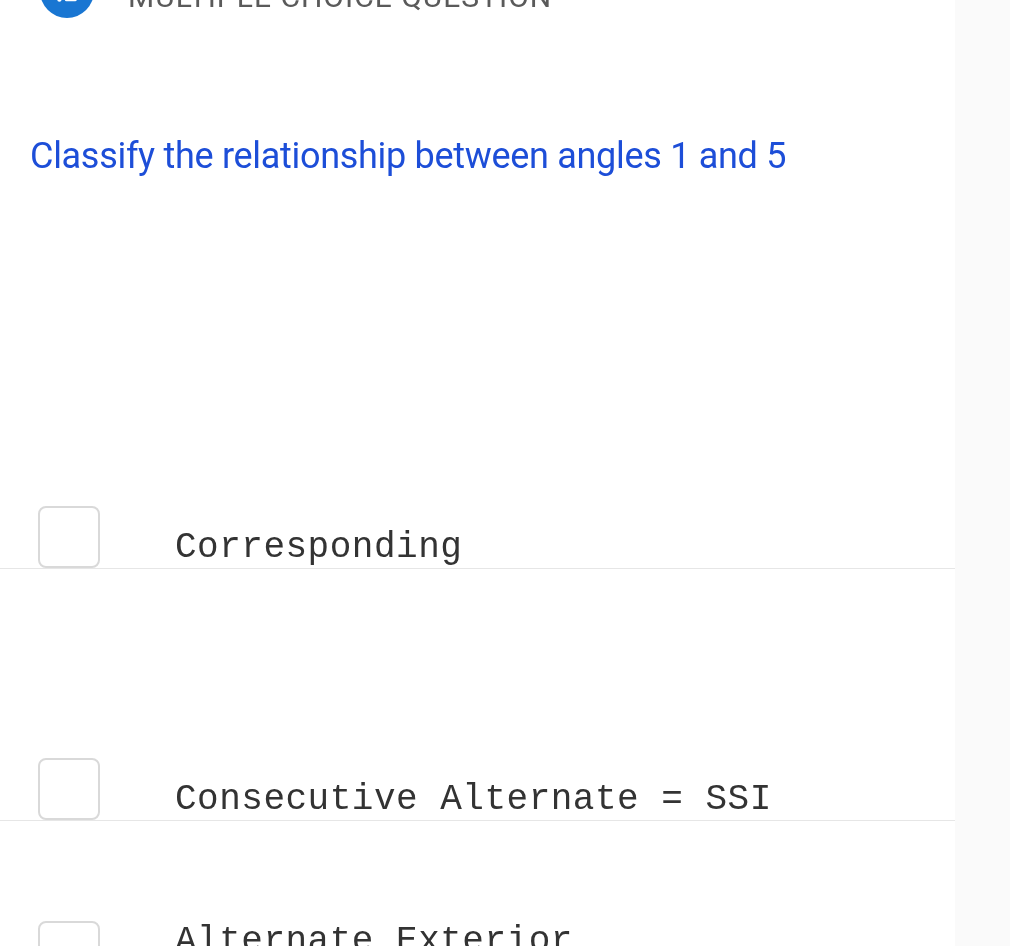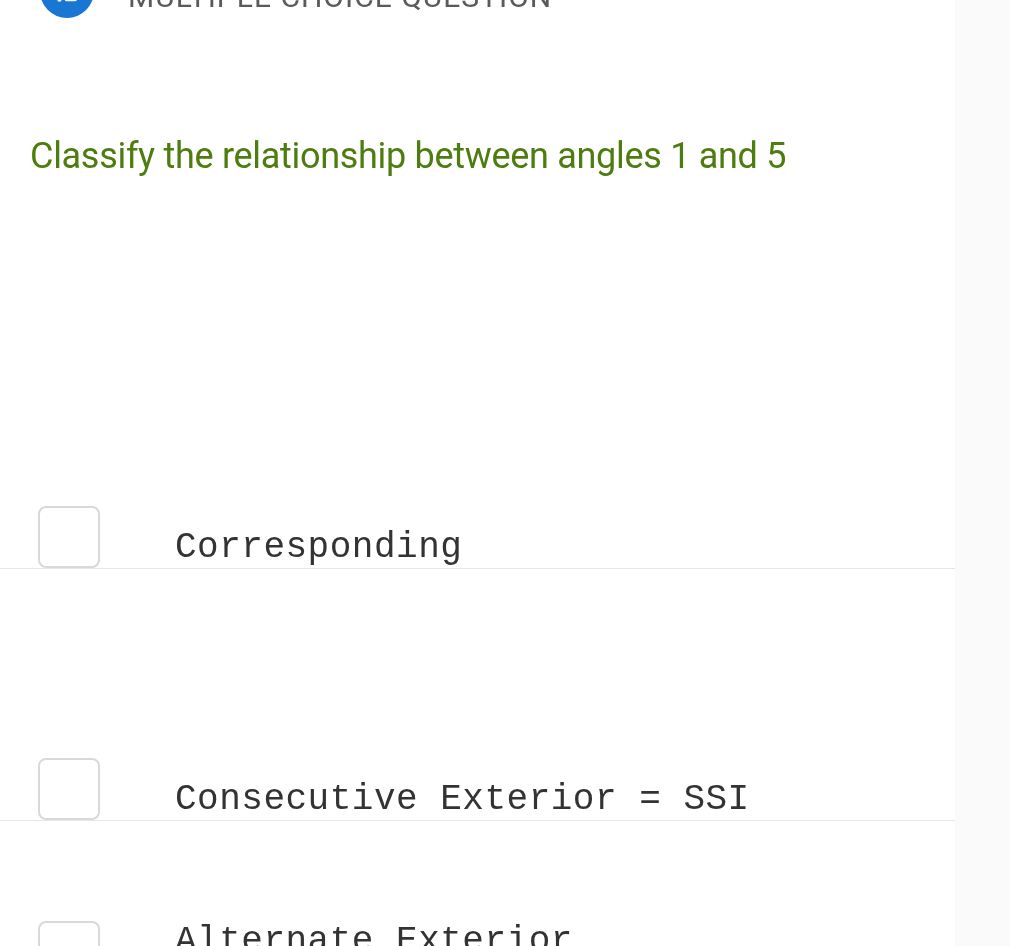--- a/index.html
+++ b/index.html
@@ -54,21 +54,21 @@
       font-size: 30px;
       font-weight: 400;
       letter-spacing: 1px;
       color: #5a5a5a;
       margin-left: 34px;
       margin-top: -28px;
       font-family: -apple-system, BlinkMacSystemFont, "Segoe UI", Roboto, sans-serif;
     }
     .question-text {
       font-size: 36px;
-      color: #4d7c0f;
+      color: #1d4ed8;
       padding: 115px 30px 0 30px;
       font-weight: 400;
       letter-spacing: -0.3px;
     }
     .figure-area {
       height: 80px;
     }
     .options {
       margin-top: 60px;
     }
@@ -127,21 +127,21 @@
 
   <div class="options">
 
     <div class="option-row">
       <div class="checkbox"></div>
       <div class="option-label">Corresponding</div>
     </div>
 
     <div class="option-row">
       <div class="checkbox"></div>
-      <div class="option-label">Consecutive Exterior = SSI</div>
+      <div class="option-label">Consecutive Alternate = SSI</div>
     </div>
 
     <div class="option-row">
       <div class="checkbox"></div>
       <div class="option-label">Alternate Exterior</div>
     </div>
 
   </div>
 
 </div>

